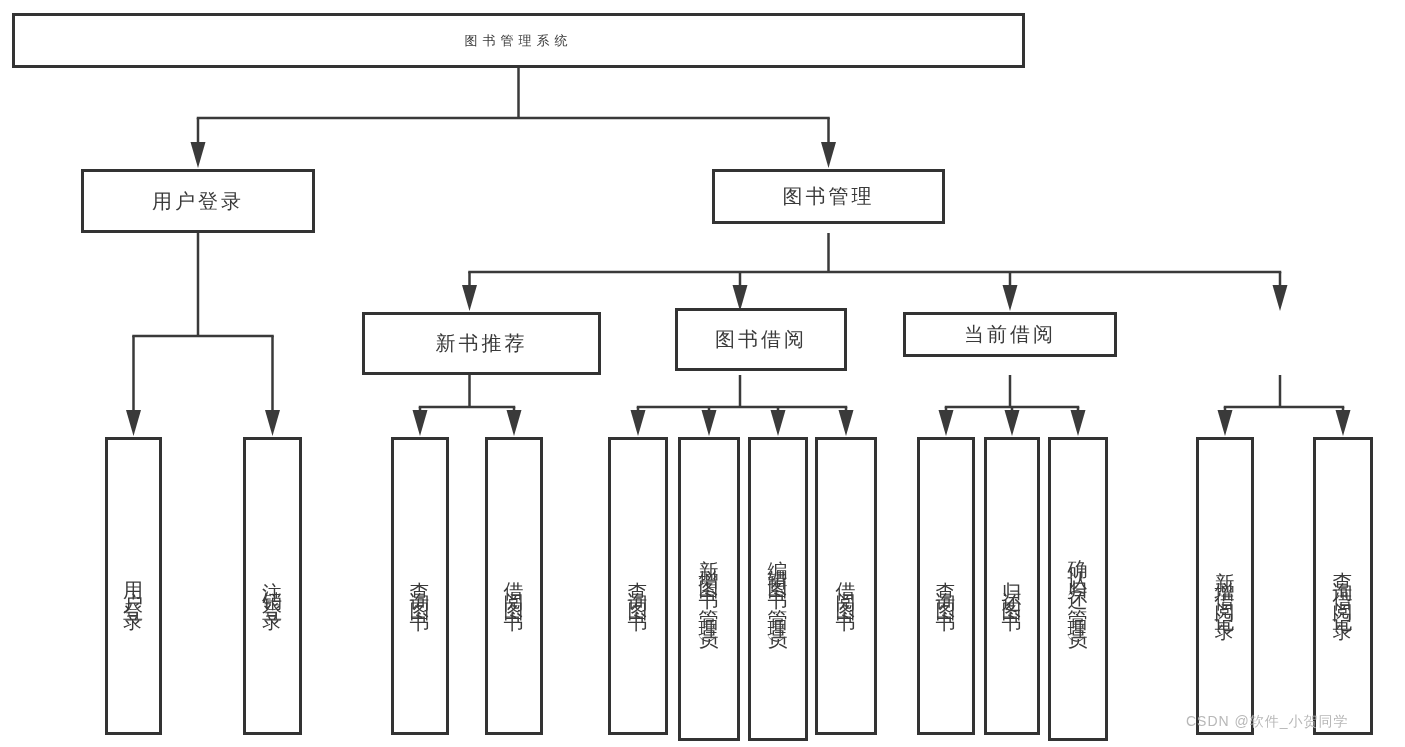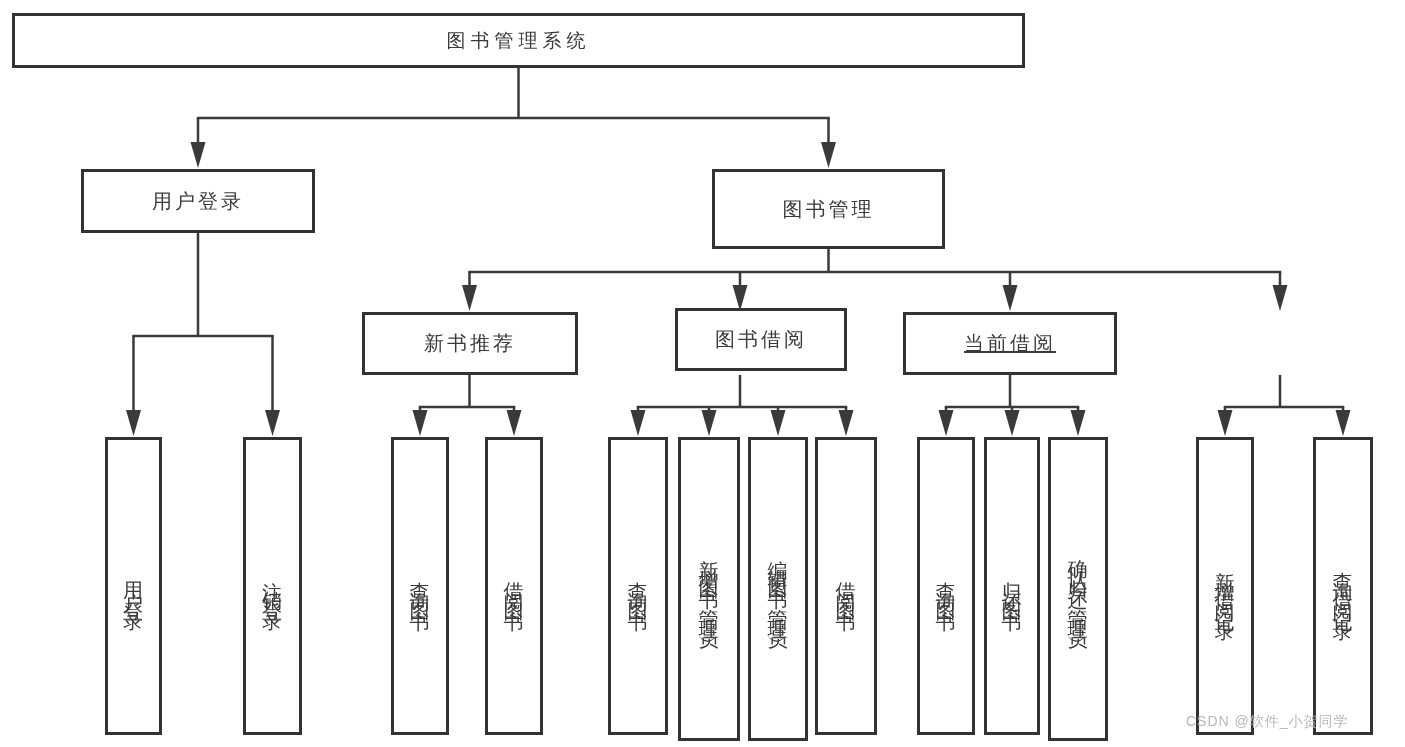--- a/index.html
+++ b/index.html
@@ -21,21 +21,21 @@
     align-items:center;
     justify-content:center;
     z-index:2;
   }
   .node.h{
     font-size:20px;
     letter-spacing:3px;
     white-space:nowrap;
   }
   .node.root{
-    font-size:19px;
+    font-size:13px;
     letter-spacing:5px;
   }
   .node.v span{
     writing-mode:vertical-rl;
     font-size:20px;
     letter-spacing:10px;
     line-height:1;
   }
   .watermark{
     position:absolute;
@@ -101,25 +101,25 @@
       <line x1="1280" y1="375" x2="1280" y2="407" stroke="#3a3a3a" stroke-width="2.5"></line>
       <line x1="1223.75" y1="407" x2="1344.25" y2="407" stroke="#3a3a3a" stroke-width="2.5"></line>
       <line x1="1225" y1="407" x2="1225" y2="416" stroke="#3a3a3a" stroke-width="2.5"></line>
       <polygon points="1217.5,410 1232.5,410 1225,436" fill="#3a3a3a"></polygon>
       <line x1="1343" y1="407" x2="1343" y2="416" stroke="#3a3a3a" stroke-width="2.5"></line>
       <polygon points="1335.5,410 1350.5,410 1343,436" fill="#3a3a3a"></polygon>
     </svg>
 
   <div class="node h root" id="n-root" style="left: 12px; top: 13px; width: 1013px; height: 55px;">图书管理系统</div>
   <div class="node h" id="n-user_login" style="left: 81px; top: 169px; width: 234px; height: 64px;">用户登录</div>
-  <div class="node h" id="n-book_mgmt" style="left: 712px; top: 169px; width: 233px; height: 80px;">图书管理</div>
+  <div class="node h" id="n-book_mgmt" style="left: 712px; top: 169px; width: 233px; height: 55px;">图书管理</div>
 
-  <div class="node h" id="n-new_book_rec" style="left: 362px; top: 312px; width: 216px; height: 63px;">新书推荐</div>
+  <div class="node h" id="n-new_book_rec" style="left: 362px; top: 312px; width: 239px; height: 63px;">新书推荐</div>
   <div class="node h" id="n-book_borrow" style="left: 632px; top: 308px; width: 172px; height: 63px; margin-left: 43px;">图书借阅</div>
-  <div class="node h" id="n-current_borrow" style="left: 903px; top: 312px; width: 214px; height: 63px; text-decoration: underline;">当前借阅</div>
+  <div class="node h" id="n-current_borrow" style="left: 903px; top: 312px; width: 214px; height: 45px;">当前借阅</div>
 
   <div class="node v" id="n-leaf_user_login" style="left: 105px; top: 437px; width: 57px; height: 298px;">
       <span>用户登录</span>
     </div>
   <div class="node v" id="n-leaf_logout" style="left: 243px; top: 437px; width: 59px; height: 298px;">
       <span>注销登录</span>
     </div>
 
   <div class="node v" id="n-leaf_rec_query" style="left: 391px; top: 437px; width: 58px; height: 298px;">
       <span>查询图书</span>

